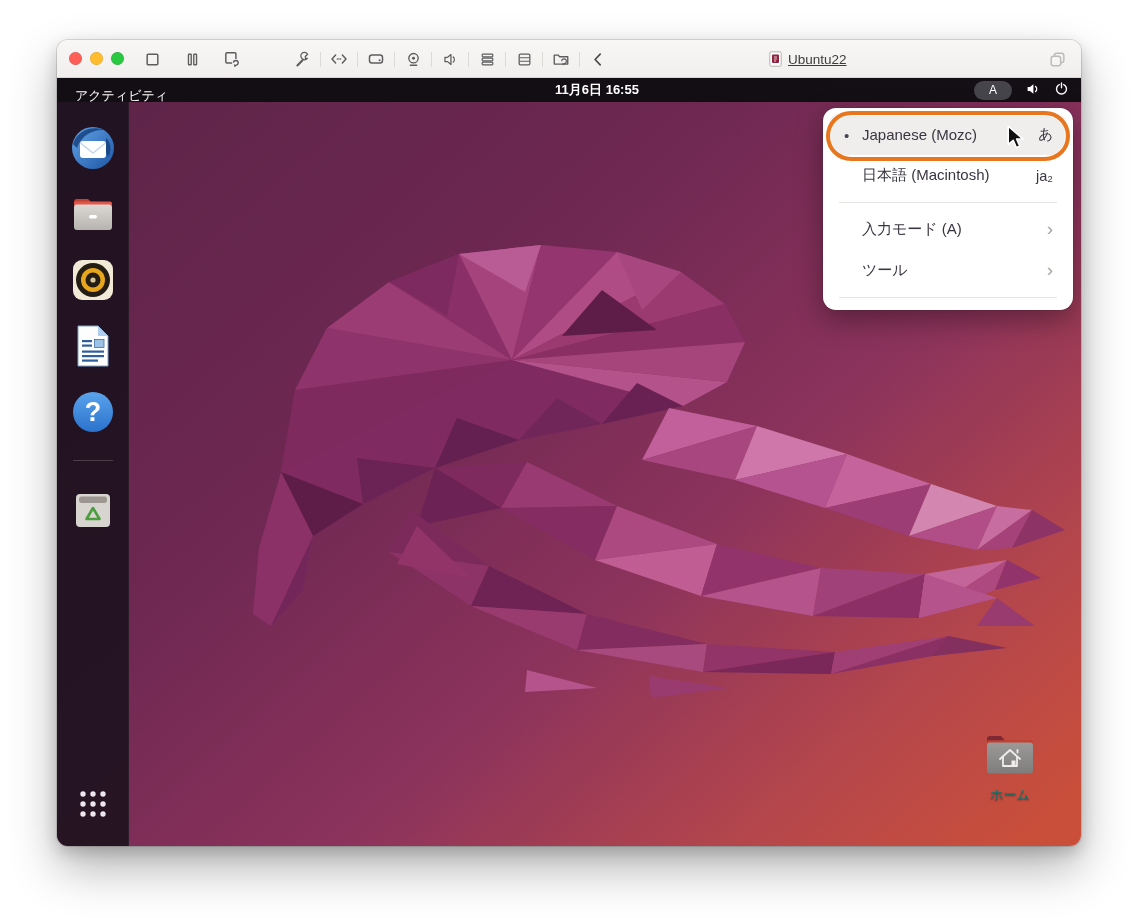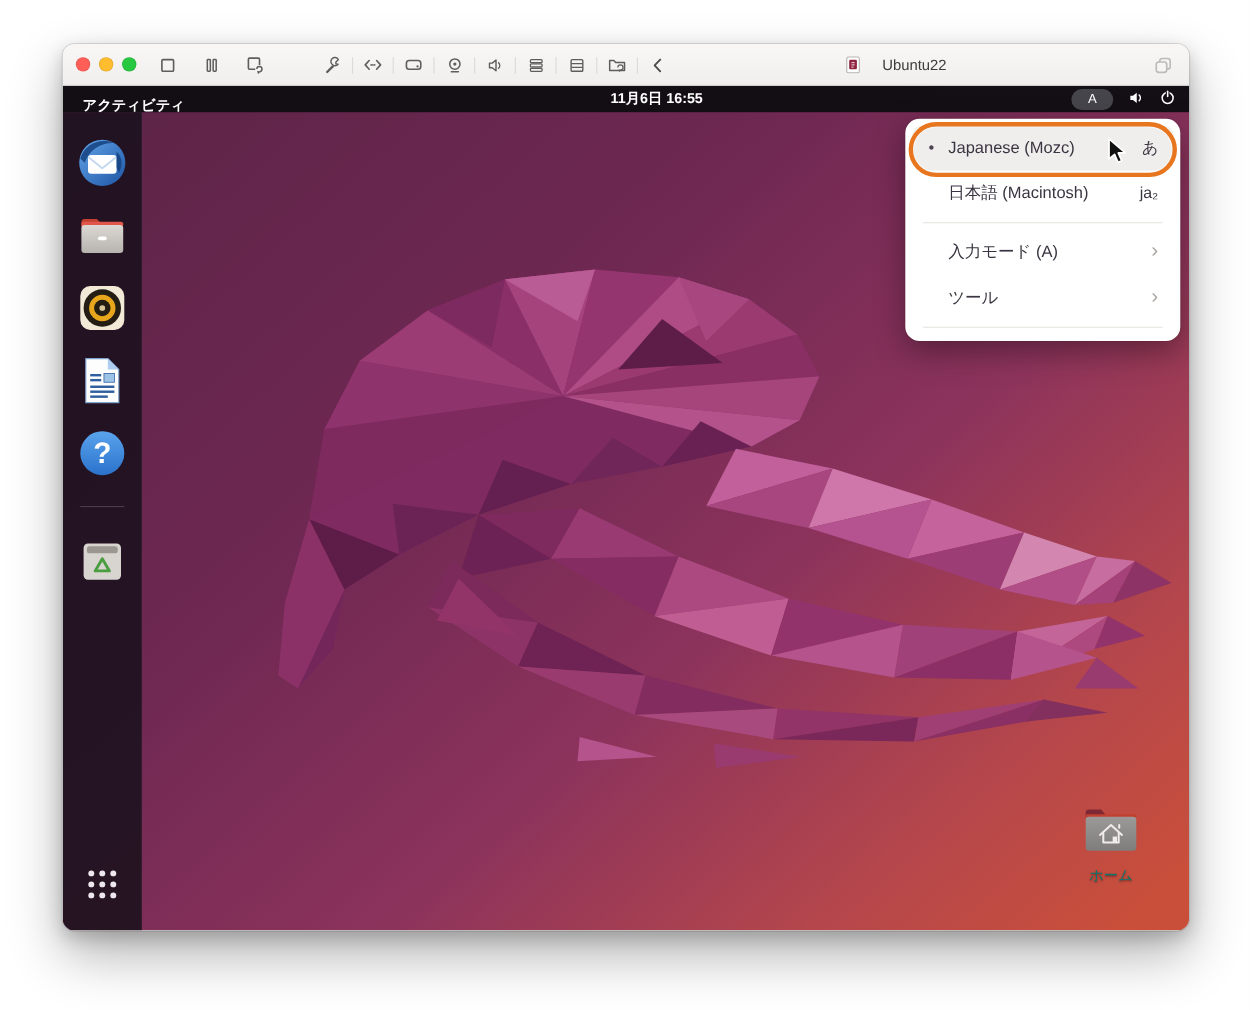--- a/index.html
+++ b/index.html
@@ -21,36 +21,36 @@
   .t-yellow{ background:#febc2e; box-shadow:inset 0 0 0 .5px rgba(0,0,0,.15); }
   .t-green { background:#28c840; box-shadow:inset 0 0 0 .5px rgba(0,0,0,.15); }
 
   .tb-icons { position:absolute; left:82px; top:0; height:38px; display:flex; align-items:center; gap:14px; }
   .tb-group2 { margin-left:30px; display:flex; align-items:center; gap:0; }
   .tb-btn { width:26px; height:26px; display:flex; align-items:center; justify-content:center; border-radius:5px; }
   .tb-sep { width:1px; height:15px; background:#dcdad7; margin:0 5px; }
   .tb-btn svg { display:block; }
 
   .window-title {
-    position:absolute; left:712px; top:0; height:38px; display:flex; align-items:center; gap:20px;
-    color:#3c3c3c; font-size:13.5px; font-weight:500;
+    position:absolute; left:712px; top:0; height:38px; display:flex; align-items:center; gap:6px;
+    color:#3c3c3c; font-size:13.5px; font-weight:500;text-decoration:underline;
   }
   .win-right { position:absolute; right:14px; top:10px; }
 
   
   .desktop { position:absolute; left:0; top:38px; width:1024px; height:768px; overflow:hidden; }
   .wallpaper { position:absolute; inset:0; }
 
   
   .gnome-bar {
     position:absolute; left:0; top:0; width:1024px; height:24px;
     background:rgba(17,14,19,.98); color:#ffffff; font-size:13px;
     display:flex; align-items:center;
   }
-  .activities { position:absolute; left:18px; top:0; height:36px; display:flex; align-items:center; font-weight:700; }
+  .activities { position:absolute; left:18px; top:0; height:36px; display:flex; align-items:center; font-weight:400; }
   .clock { position:absolute; left:540px; top:0; height:24px; transform:translateX(-50%); display:flex; align-items:center; gap:8px; font-weight:600; }
   .bar-right { position:absolute; right:12px; top:0; height:24px; display:flex; align-items:center; gap:13px; }
   .input-badge {
     background:#47454c; color:#fff; border-radius:11px; padding:1px 15px 2px;
     font-size:12px; font-weight:500; line-height:16px;
   }
 
   
   .dock {
     position:absolute; left:0; top:24px; bottom:0; width:72px;

